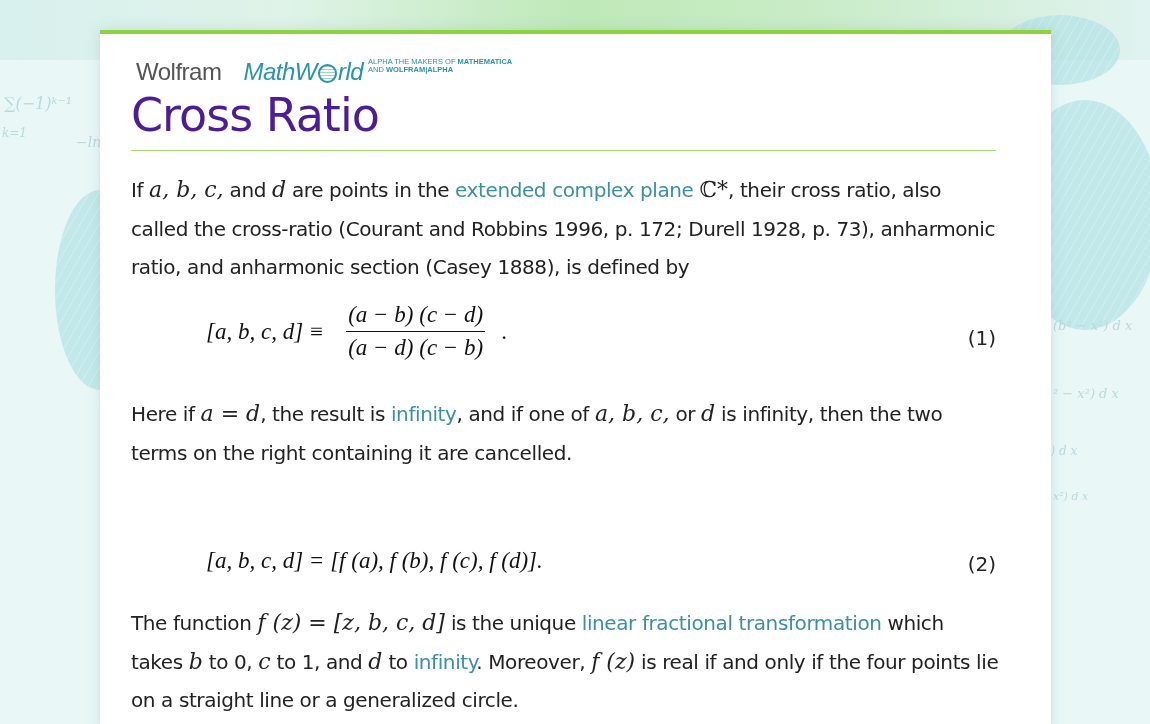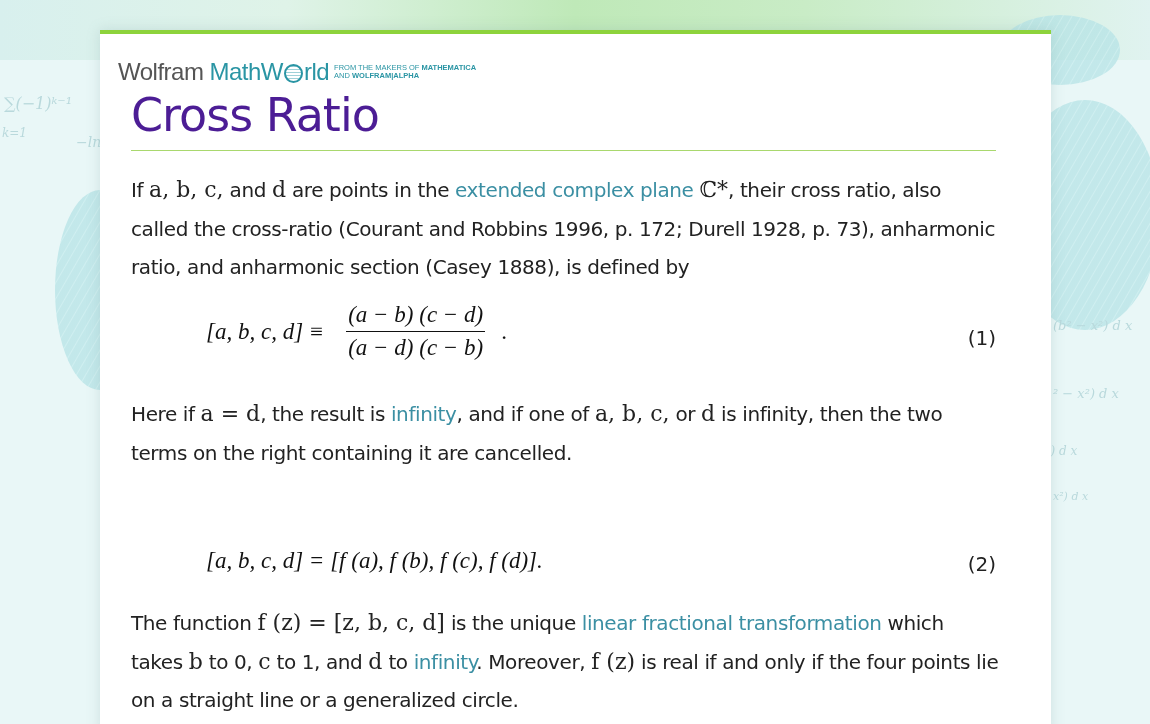--- a/index.html
+++ b/index.html
@@ -21,45 +21,45 @@
     position: absolute; border-radius: 50%;
     background: repeating-linear-gradient(120deg, #b6e3e6 0px, #b6e3e6 6px, #c7ecee 7px, #b6e3e6 8px);
     opacity: 0.75;
   }
   .card {
     position: absolute; left: 100px; top: 30px; width: 951px; height: 700px;
     background: #ffffff; border-top: 4px solid #8dd33c;
     box-shadow: 0 0 12px rgba(120,160,160,0.25);
   }
   .logo {
-    position: absolute; left: 18px; top: 24px; display: flex; align-items: center;
+    position: absolute; left: 36px; top: 24px; display: flex; 
   }
   .logo-wolfram { font-family: "Liberation Sans", sans-serif; font-size: 24px; color: #555; letter-spacing: -0.5px; }
-  .logo-mathworld { font-family: "Liberation Sans", sans-serif; font-size: 24px; color: #2a95a4; letter-spacing: -0.5px; margin-left: 6px; }
+  .logo-mathworld { font-family: "Liberation Sans", sans-serif; font-size: 24px; color: #2a95a4; letter-spacing: -0.5px; margin-left: 22px; font-style: italic; }
   .logo-globe {
     display: inline-block; width: 15px; height: 15px; border-radius: 50%;
     border: 2px solid #2a95a4; position: relative; vertical-align: middle; margin: 0 1px;
     background: repeating-linear-gradient(0deg, #fff 0 2px, #9fd1d8 2px 3px);
   }
   .logo-tag {
     margin-left: 5px; font-family: "Liberation Sans", sans-serif; font-size: 7.5px; line-height: 8px; color: #2a95a4;
   }
   .logo-tag b { font-weight: bold; }
   .title {
     position: absolute; left: 31px; top: 54px; margin: 0;
     font-family: "DejaVu Sans", sans-serif; font-weight: normal; font-size: 46px;
     color: #4c1d95; letter-spacing: -1px;
   }
   .title-rule { position: absolute; left: 31px; top: 116px; width: 865px; height: 1px; background: #a9d86e; }
   .para {
     position: absolute; left: 31px; width: 870px; margin: 0;
     font-family: "DejaVu Sans", sans-serif; font-size: 20px; line-height: 38.5px; color: #222;
     letter-spacing: -0.4px;
   }
-  .m { font-family: "DejaVu Serif", serif; font-size: 22px; letter-spacing: 0; margin-top: 45px; }
+  .m { font-family: "DejaVu Serif", serif; font-style: italic; font-size: 22px; letter-spacing: 0; margin-top: 45px; }
   .mu { font-family: "DejaVu Serif", serif; font-size: 22px; letter-spacing: 0; }
   a.link { color: #3b8fa3; text-decoration: none; }
   .eq {
     position: absolute; left: 106px; width: 790px;
     font-family: "Liberation Serif", serif; font-size: 23px; color: #111;
   }
   .eq .v { font-style: italic; }
   .eqnum {
     position: absolute; right: 0; font-family: "DejaVu Sans", sans-serif; font-size: 20px; color: #222;
   }
@@ -82,21 +82,21 @@
 <div class="bg-math" style="left:1053px; top:386px; font-size:13px;">² − x²)  d x</div>
 <div class="bg-math" style="left:1025px; top:444px; font-size:12px;">− x²)  d x</div>
 <div class="bg-math" style="left:1053px; top:490px; font-size:11px;">x²)  d x</div>
 
 <div class="card">
 
   <div class="logo">
     <span class="logo-wolfram">Wolfram</span>
     <span class="logo-mathworld"><span>MathW</span><span class="logo-globe"></span><span>rld</span></span>
     <span class="logo-tag">
-      <span>FROM THE MAKERS OF </span><b>MATHEMATICA</b><br>
+      <span>ALPHA THE MAKERS OF </span><b>MATHEMATICA</b><br>
       <span>AND </span><b>WOLFRAM|ALPHA</b>
     </span>
   </div>
 
   <h1 class="title">Cross Ratio</h1>
   <div class="title-rule"></div>
 
   <p class="para" style="top:137px;">
     <span>If </span><span class="m">a, b, c,</span><span> and </span><span class="m">d</span><span> are points in the </span><a class="link" href="#">extended complex plane</a> <span class="mu">ℂ*</span><span>, their cross ratio, also called the cross-ratio (Courant and Robbins 1996, p. 172; Durell 1928, p. 73), anharmonic ratio, and anharmonic section (Casey 1888), is defined by</span>
   </p>

